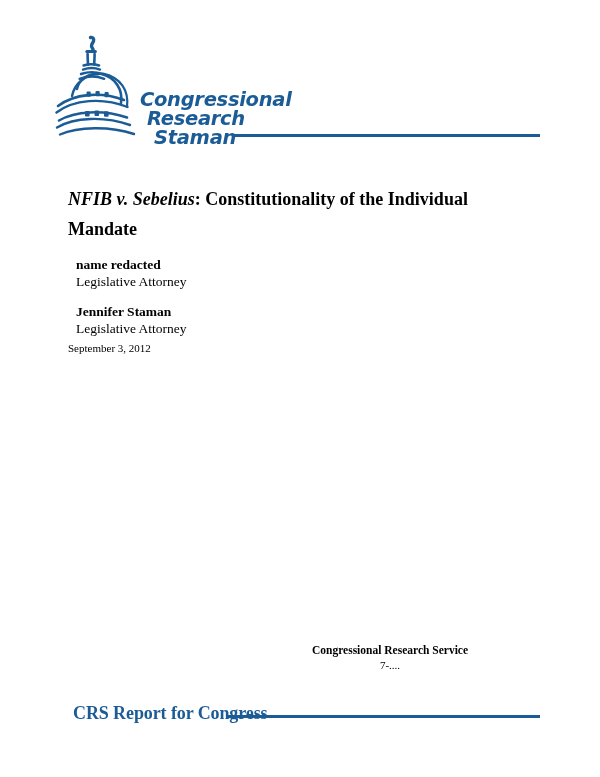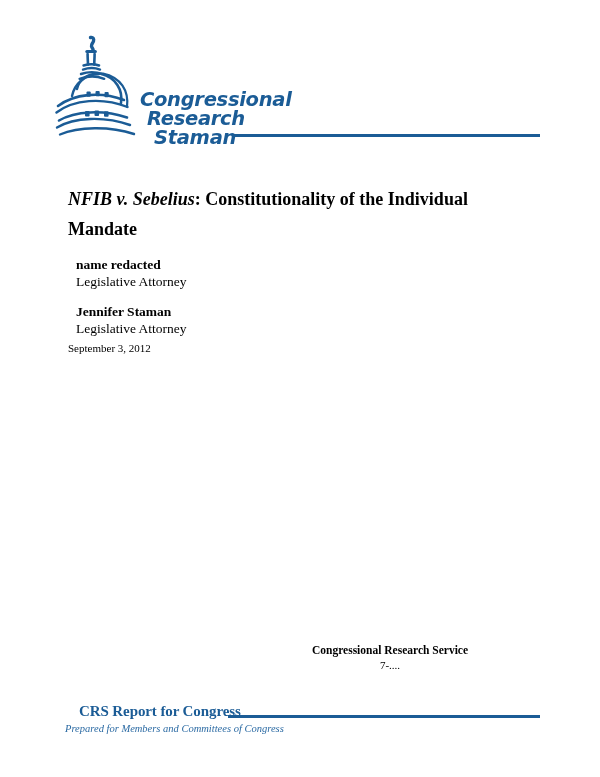--- a/index.html
+++ b/index.html
@@ -130,23 +130,23 @@
     top: 703px;
     width: 480px;
     height: 40px;
   }
   .banner-title-row {
     position: relative;
     height: 20px;
   }
   .banner-title {
     position: absolute;
-    left: 17px;
+    left: 11px;
     top: 0;
-    font-size: 15px;
+    font-size: 18px;
     font-weight: bold;
     color: #1b5c96;
     white-space: nowrap;
     letter-spacing: -0.1px;
   }
   .banner-rule {
     position: absolute;
     left: 166px;
     top: 12px;
     width: 312px;
@@ -237,16 +237,15 @@
   <div class="footer-meta">
     <div class="fm-org">Congressional Research Service</div>
     <div class="fm-line">7-....</div>
   </div>
 
   <div class="banner">
     <div class="banner-title-row">
       <div class="banner-title">CRS Report for Congress</div>
       <div class="banner-rule"></div>
     </div>
-    <div class="banner-sub">Prepared for Members and Committees of Congress</div>
   </div>
 
 </div>
 
 </body></html>

